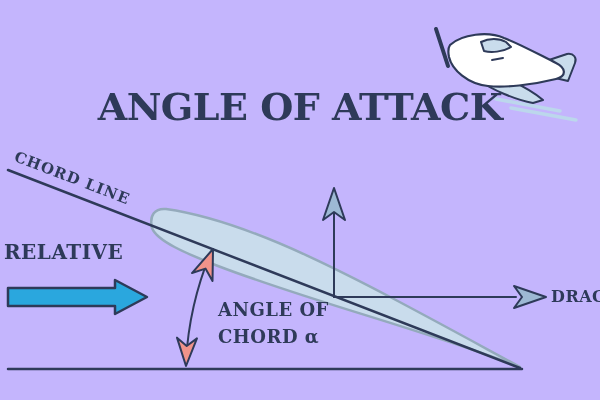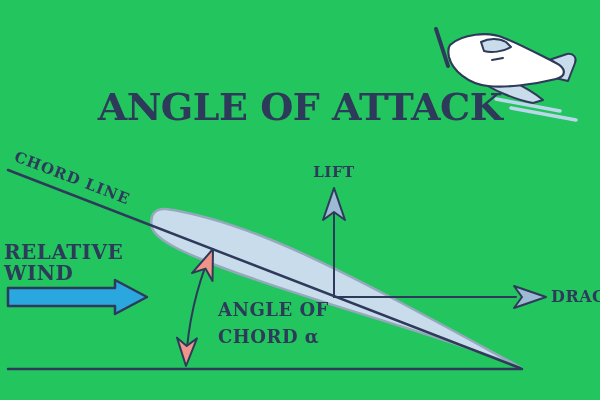--- a/index.html
+++ b/index.html
@@ -1,17 +1,17 @@
 <!DOCTYPE html>
 <html><head>
 <meta charset="utf-8">
 <style>
   html,body{margin:0;padding:0;background:#fff;}
   .canvas{
-    position:relative;width:600px;height:400px;background:#22c55e;overflow:hidden;
+    position:relative;width:600px;height:400px;background:#c4b5fd;overflow:hidden;
     font-family:"DejaVu Serif","Liberation Serif",serif;
   }
   .lbl{position:absolute;color:#2e3a59;font-weight:bold;white-space:nowrap;}
   .title{
     top:84px;left:0;width:600px;text-align:center;
     font-size:38px;letter-spacing:-0.5px;
   }
   .chord-label{
     top:147px;left:15px;font-size:15px;letter-spacing:1px;
     transform:rotate(21deg);transform-origin:0 50%;
@@ -75,24 +75,22 @@
 
     <path class="wind" d="M8 288 L115 288 L115 280 L147 297 L115 314 L115 306 L8 306 Z" fill="#2aa7de"></path>
   </svg>
 
   <div class="lbl title">ANGLE OF ATTACK</div>
 
   <div class="lbl chord-label">CHORD LINE</div>
 
   <div class="lbl relwind-label">
     <div>RELATIVE</div>
-    <div>WIND</div>
   </div>
 
-  <div class="lbl lift-label">LIFT</div>
 
   <div class="lbl drag-label">DRAG</div>
 
   <div class="lbl aoa-label">
     <div>ANGLE OF</div>
     <div>CHORD α</div>
   </div>
 
 </div>
 

